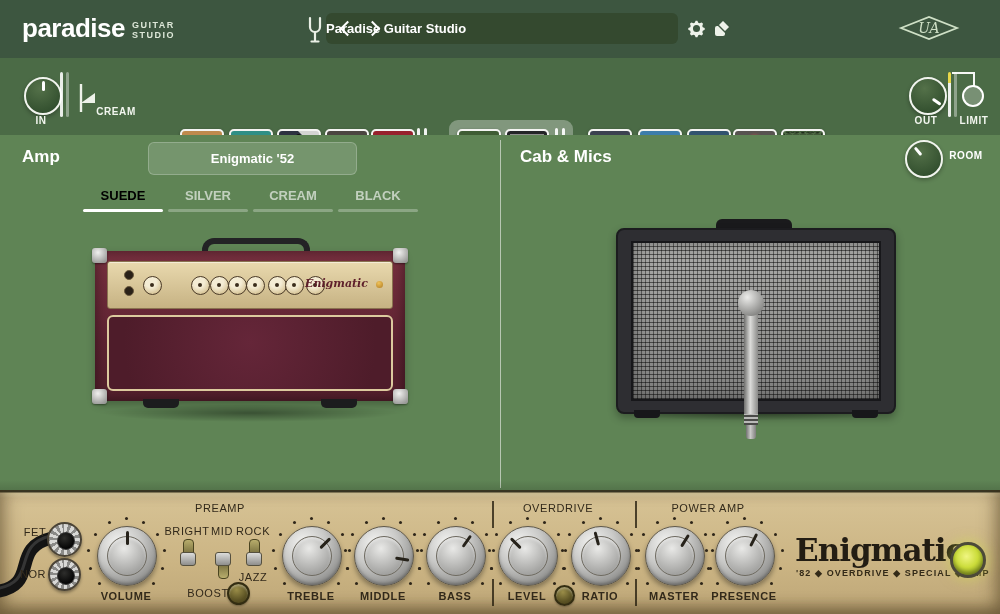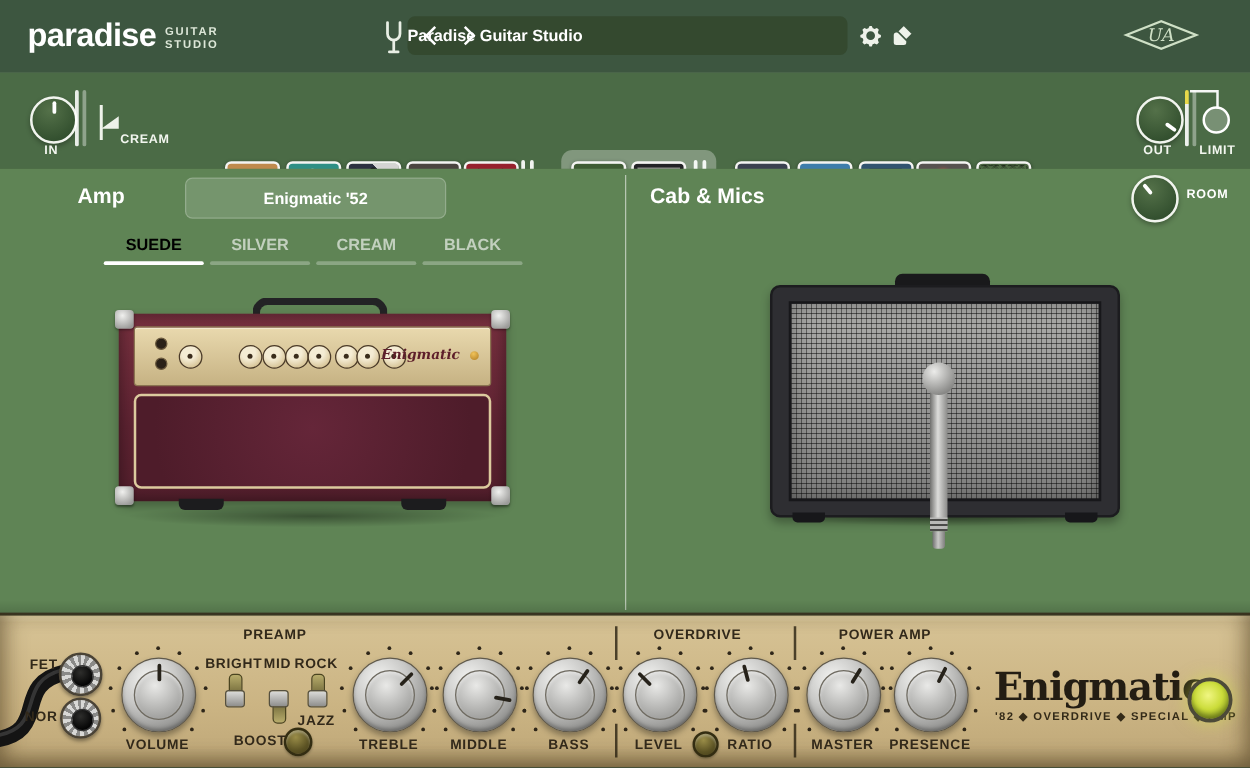--- a/index.html
+++ b/index.html
@@ -157,21 +157,21 @@
   .mic-ring{position:absolute;left:128px;top:196px;width:14px;height:11px;
         background:repeating-linear-gradient(0deg,#4a4a48 0 2px,#b9b9b7 2px 4px);}
   .mic-tail{position:absolute;left:130px;top:207px;width:10px;height:14px;border-radius:0 0 3px 3px;
         background:linear-gradient(90deg,#707070,#c9c9c7 45%,#7e7e7c);}
 
   
   .bottompanel{position:absolute;left:0;top:490px;width:1000px;height:124px;
         background:linear-gradient(180deg,#3a3a28 0,#3a3a28 2px,#ecdcae 3px,#d6c294 8px,#cbb483 60%,#bda677 100%);
         box-shadow:inset 0 -8px 14px rgba(60,45,20,.35),inset 8px 0 16px rgba(60,45,20,.25),
                    inset -8px 0 16px rgba(60,45,20,.25);}
-  .pnl-label{position:absolute;color:#32291a;font-size:11px;font-weight:bold;letter-spacing:.6px;text-align:center;}
+  .pnl-label{position:absolute;color:#32291a;font-size:11px;font-weight:normal;letter-spacing:.6px;text-align:center;}
   .bknob{position:absolute;width:90px;height:92px;top:524px;cursor:pointer;}
   .dots{position:absolute;left:50%;top:31px;width:3px;height:3px;margin-left:-1.5px;border-radius:50%;background:#2e2619;
         box-shadow:-27px 27px 0 #2e2619,-36px 12px 0 #2e2619,-38px -6px 0 #2e2619,-31px -22px 0 #2e2619,
         -17px -34px 0 #2e2619,0 -38px 0 #2e2619,17px -34px 0 #2e2619,31px -22px 0 #2e2619,
         38px -6px 0 #2e2619,36px 12px 0 #2e2619,27px 27px 0 #2e2619;}
   .kouter{position:absolute;left:16px;top:2px;width:58px;height:58px;border-radius:50%;
         background:radial-gradient(circle at 35% 28%,#f4f4f2,#c9c9c7 40%,#8e8e8c 78%,#757573);
         border:1px solid #5f594c;box-shadow:0 3px 5px rgba(0,0,0,.35),inset 0 -2px 3px rgba(0,0,0,.25);}
   .kcap{position:absolute;left:9px;top:9px;width:38px;height:38px;border-radius:50%;
         background:radial-gradient(circle at 42% 30%,#e9e9e7,#a5a5a3 72%,#8e8e8c);
@@ -321,21 +321,21 @@
     <div class="meterbar" style="left:948px;top:14px;background:linear-gradient(180deg,#e8d84a 0 11px,rgba(255,255,255,.9) 11px);"></div>
     <div class="meterbar" style="left:954px;top:14px;background:rgba(255,255,255,.38);"></div>
   </div>
   <div class="limit-conn"></div>
   <div class="limit-circle"></div>
   <div class="row-label" style="left:952px;top:115px;width:44px;">LIMIT</div>
 
   <div class="main">
     <div class="vdivider"></div>
 
-    <div class="sec-header" style="left:22px;top:12px;margin-left:40px;">Amp</div>
+    <div class="sec-header" style="left:22px;top:12px;">Amp</div>
     <div class="dropdown" style="left:148px;top:7px;width:207px;">
       <span>Enigmatic '52</span>
     </div>
     <div class="tab active" style="left:83px;">
       <span>SUEDE</span><span class="ul"></span></div>
     <div class="tab" style="left:168px;">
       <span>SILVER</span><span class="ul"></span></div>
     <div class="tab" style="left:253px;">
       <span>CREAM</span><span class="ul"></span></div>
     <div class="tab" style="left:338px;">

